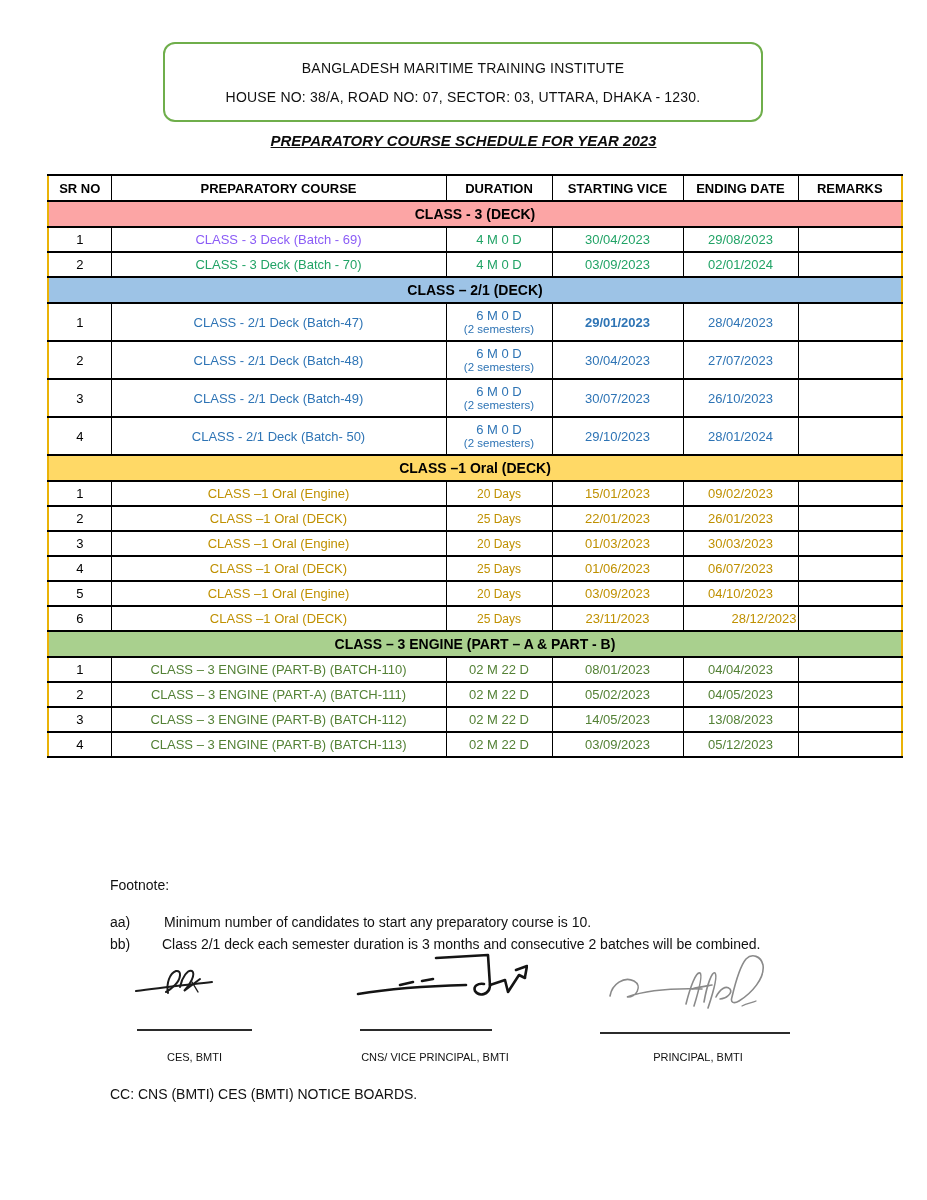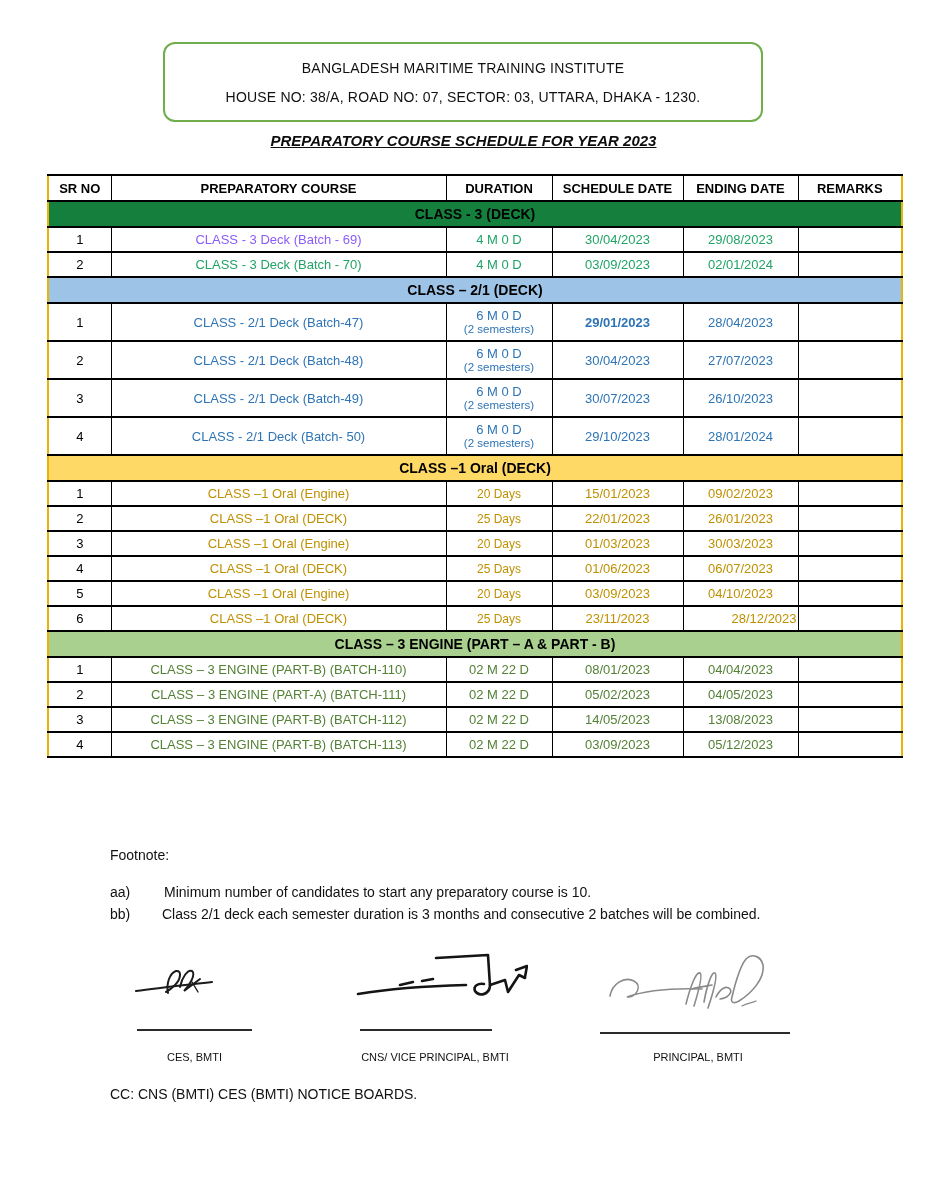--- a/index.html
+++ b/index.html
@@ -36,21 +36,21 @@
   }
   .sched thead th { font-size:13px; font-weight:bold; height:24px; color:#000; }
   tr.section-row td { font-weight:bold; font-size:14px; height:24px; color:#000; }
   tr.data-row { height:25px; font-size:13px; }
   tr.data-row.tall { height:38px; }
   tr.data-row td.sr { color:#000; }
   .dur-note { font-size:11.5px; line-height:1.15; }
   tr.sec2 td.dur { font-size:12px; }
 
   
-  .footnote { position:absolute; left:110px; top:847px; width:740px; font-size:14px; }
+  .footnote { position:absolute; left:110px; top:877px; width:740px; font-size:14px; }
   .footnote .fn-heading { margin-bottom:18px; }
   .fn-item { display:flex; line-height:22px; }
   .fn-item .fn-tag { width:52px; flex:0 0 52px; }
 
   
   .sig-svg { position:absolute; }
   .sig-line { position:absolute; border-top:2px solid #2b2b2b; height:0; }
   .sig-label { position:absolute; font-size:11px; text-align:center; }
   .cc-line { position:absolute; left:110px; top:1086px; font-size:14px; }
 </style>
@@ -71,28 +71,28 @@
       <col style="width:106px">
     <col style="width:131px">
       <col style="width:115px">
       <col style="width:104px">
   </colgroup>
   <thead>
     <tr>
       <th>SR NO</th>
       <th>PREPARATORY COURSE</th>
       <th>DURATION</th>
-      <th>SCHEDULE DATE</th>
+      <th>STARTING VICE</th>
       <th>ENDING DATE</th>
       <th>REMARKS</th>
     </tr>
   </thead>
   <tbody>
       <tr class="section-row">
-        <td colspan="6" style="background: #15803d;">CLASS - 3 (DECK)</td>
+        <td colspan="6" style="background: #fca5a5;">CLASS - 3 (DECK)</td>
       </tr>
       <tr class="data-row sec0">
         <td class="sr">1</td>
         <td style="color: #8b5cf6;">CLASS - 3 Deck (Batch - 69)</td>
         <td class="dur" style="color: rgb(33, 163, 102);">
           <div>4 M 0 D</div>
         </td>
         <td style="color: rgb(33, 163, 102);">30/04/2023</td>
         <td style="color: rgb(33, 163, 102);">29/08/2023</td>
         <td></td>

